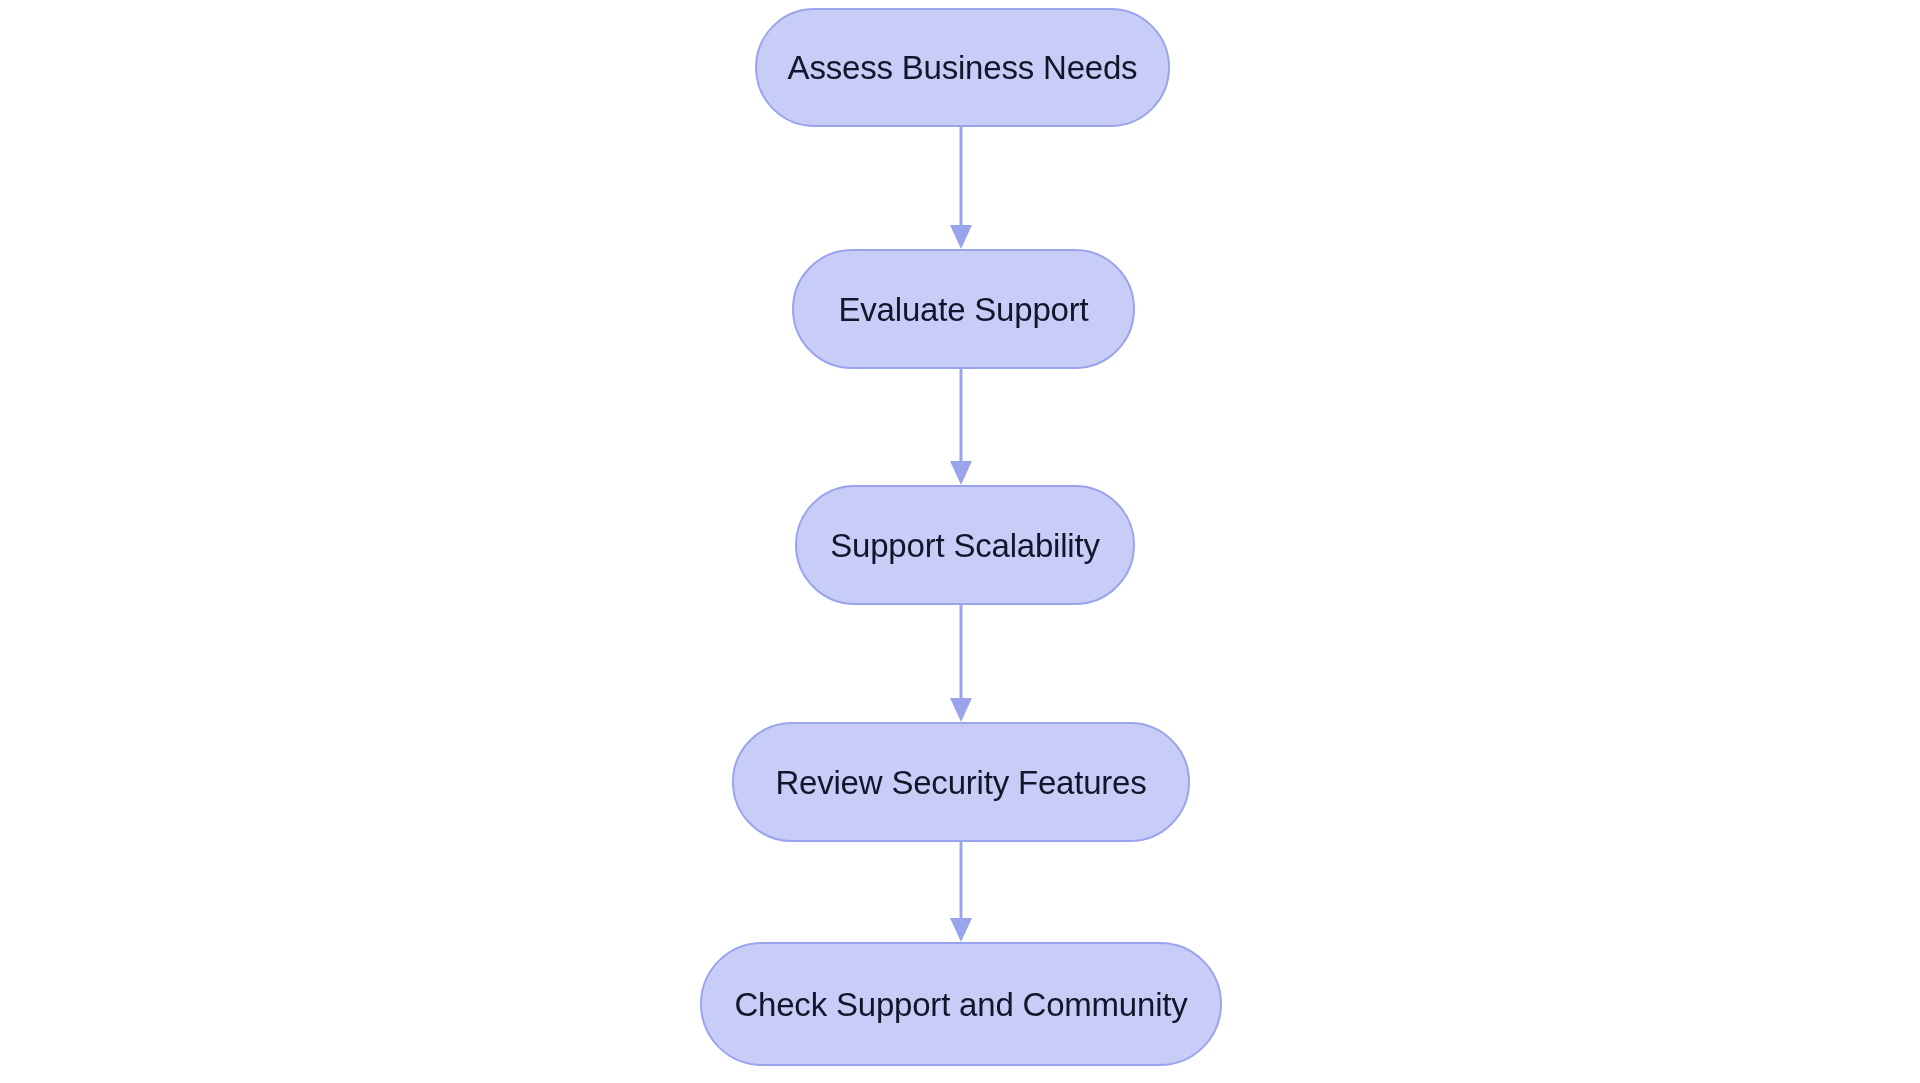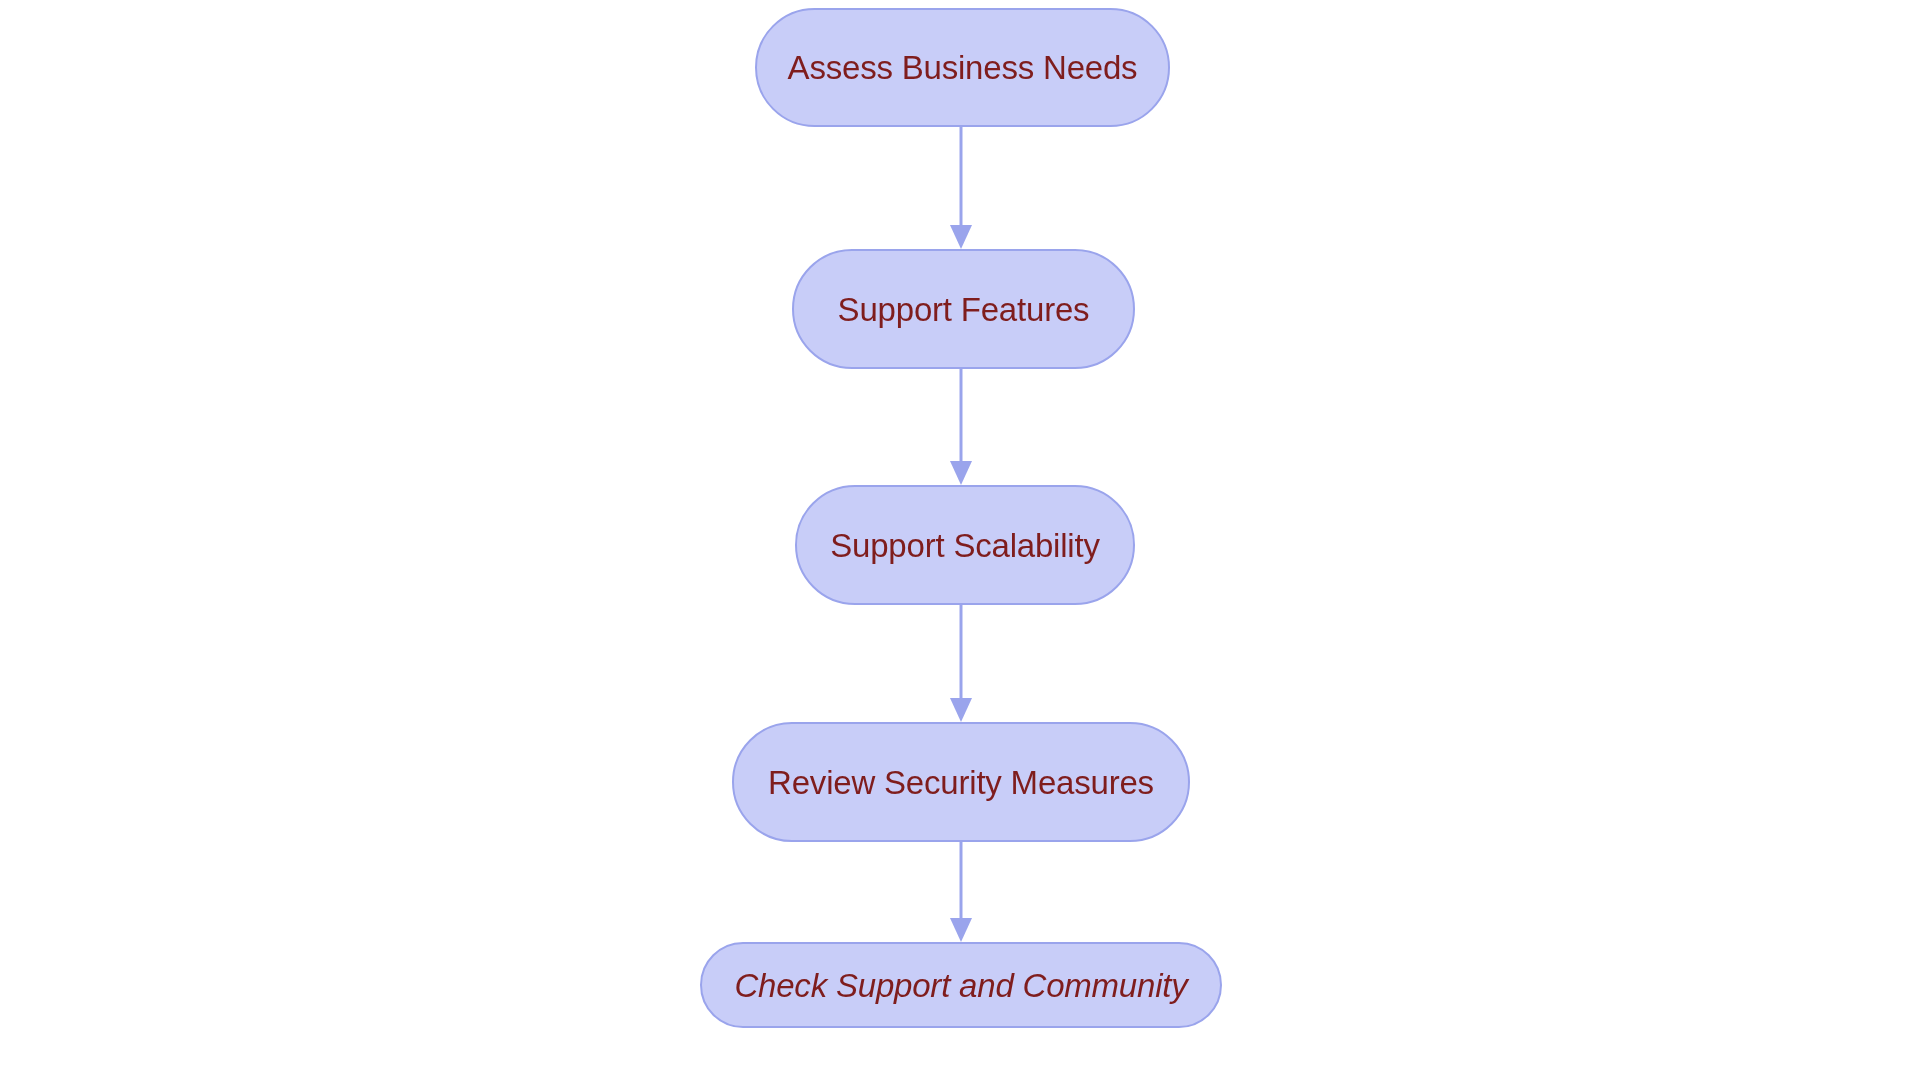--- a/index.html
+++ b/index.html
@@ -35,30 +35,30 @@
     color: #3333cc;
     font-family: "Liberation Sans", sans-serif;
     font-size: 33px;
     font-weight: 400;
     letter-spacing: -0.2px;
     white-space: nowrap;
     user-select: none;
   }
 
   .node-label {
-    color: #7f1d1d;
+    color: #0f172a;
     line-height: 1;
   }
 
   
   #node-1 { left: 755px; top: 8px;   width: 415px; height: 119px; }
   #node-2 { left: 792px; top: 249px; width: 343px; height: 120px; }
   #node-3 { left: 795px; top: 485px; width: 340px; height: 120px; }
   #node-4 { left: 732px; top: 722px; width: 458px; height: 120px; }
-  #node-5 { left: 700px; top: 942px; width: 522px; height: 86px; font-style: italic; }
+  #node-5 { left: 700px; top: 942px; width: 522px; height: 124px; }
 
   
   .connector {
     position: absolute;
     left: 0;
     top: 0;
     width: 1920px;
     height: 1083px;
     pointer-events: none;
   }
@@ -99,28 +99,28 @@
       <line class="edge-line" x1="961" y1="842" x2="961" y2="921"></line>
       <polygon class="edge-head" points="950,918 972,918 961,942"></polygon>
     </g>
   </svg>
 
   <div class="node" id="node-1">
     <span class="node-label">Assess Business Needs</span>
   </div>
 
   <div class="node" id="node-2">
-    <span class="node-label">Support Features</span>
+    <span class="node-label">Evaluate Support</span>
   </div>
 
   <div class="node" id="node-3">
     <span class="node-label">Support Scalability</span>
   </div>
 
   <div class="node" id="node-4">
-    <span class="node-label">Review Security Measures</span>
+    <span class="node-label">Review Security Features</span>
   </div>
 
   <div class="node" id="node-5">
     <span class="node-label">Check Support and Community</span>
   </div>
 
 </div>
 
 </body></html>

